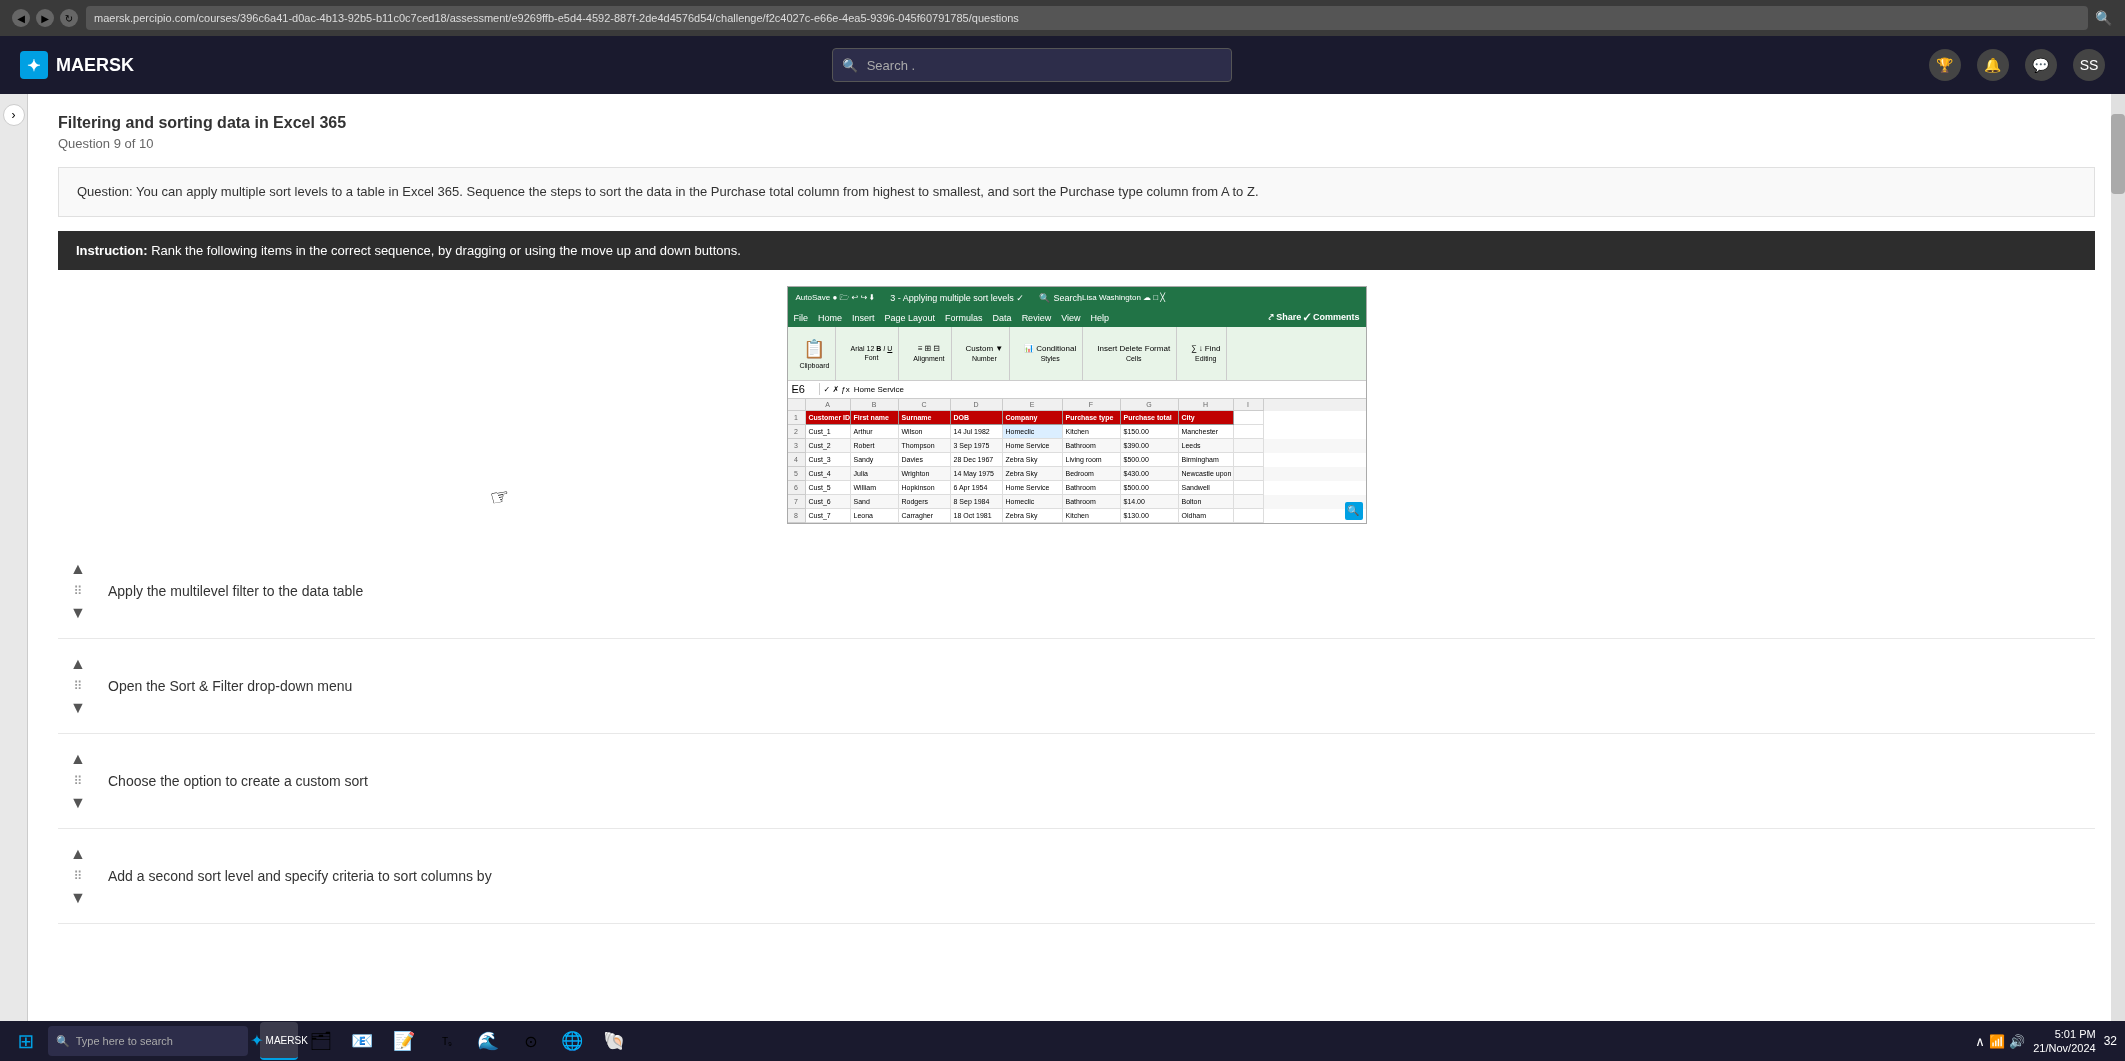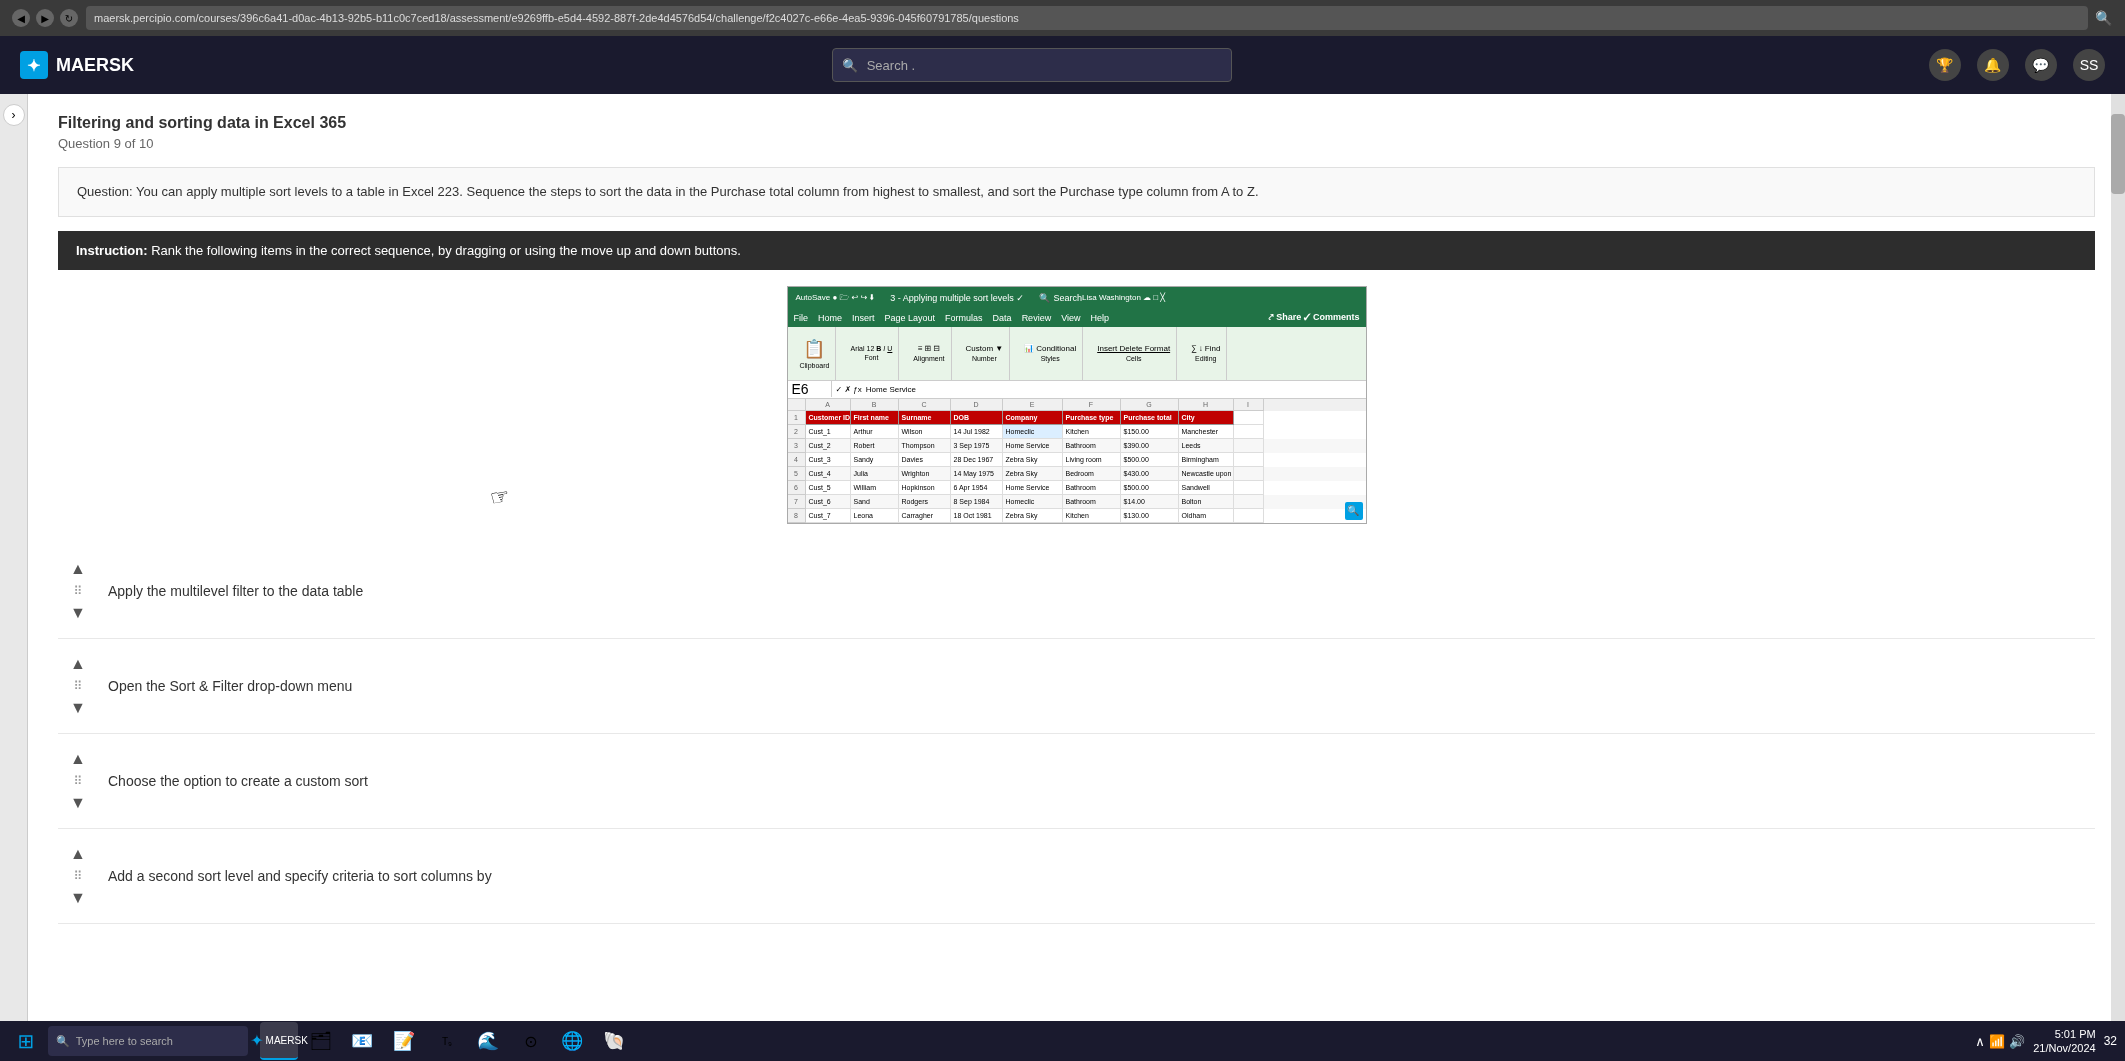--- a/index.html
+++ b/index.html
@@ -229,21 +229,21 @@
     .excel-formula-bar {
       background: white;
       height: 18px;
       display: flex;
       align-items: center;
       border-bottom: 1px solid #ccc;
       padding: 0 4px;
       gap: 4px;
       font-size: 8px;
     }
-    .cell-ref { width: 40px; border-right: 1px solid #ccc; padding-right: 4px; font-size: 14px; }
+    .cell-ref { width: 28px; border-right: 1px solid #ccc; padding-right: 4px; font-size: 11px; }
     .formula-input { flex: 1; font-size: 8px; }
     .excel-grid { background: white; }
     .excel-row { display: flex; }
     .excel-row-num {
       width: 18px;
       min-width: 18px;
       background: #f0f0f0;
       border-right: 1px solid #ccc;
       border-bottom: 1px solid #ccc;
       font-size: 7px;
@@ -478,21 +478,21 @@
     <div class="sidebar-toggle-btn">›</div>
   </div>
 
   <div class="content-area">
 
     <h1 class="page-title">Filtering and sorting data in Excel 365</h1>
     <div class="question-counter">Question 9 of 10</div>
 
     <div class="question-box">
       <strong>Question:</strong>
-      <span>You can apply multiple sort levels to a table in Excel 223. Sequence the steps to sort the data in the Purchase total column from highest to smallest, and sort the Purchase type column from A to Z.</span>
+      <span>You can apply multiple sort levels to a table in Excel 365. Sequence the steps to sort the data in the Purchase total column from highest to smallest, and sort the Purchase type column from A to Z.</span>
     </div>
 
     <div class="instruction-box">
       <strong>Instruction:</strong>
       <span>Rank the following items in the correct sequence, by dragging or using the move up and down buttons.</span>
     </div>
 
     <div class="excel-container">
       <div class="excel-wrapper">
         <div class="excel-screenshot">
@@ -549,21 +549,21 @@
               <span>Number</span>
             </div>
             <div class="ribbon-group">
               <div style="font-size:8px;display:flex;gap:2px;">
                 <span>📊</span>
                   <span>Conditional</span>
               </div>
               <span>Styles</span>
             </div>
             <div class="ribbon-group">
-              <div style="font-size:8px;text-decoration:underline;">Insert Delete Format</div>
+              <div style="font-size:8px;">Insert Delete Format</div>
               <span>Cells</span>
             </div>
             <div class="ribbon-group">
               <div style="font-size:8px;display:flex;gap:2px;">
                 <span>∑</span>
                   <span>↓</span>
                   <span>Find</span>
               </div>
               <span>Editing</span>
             </div>

